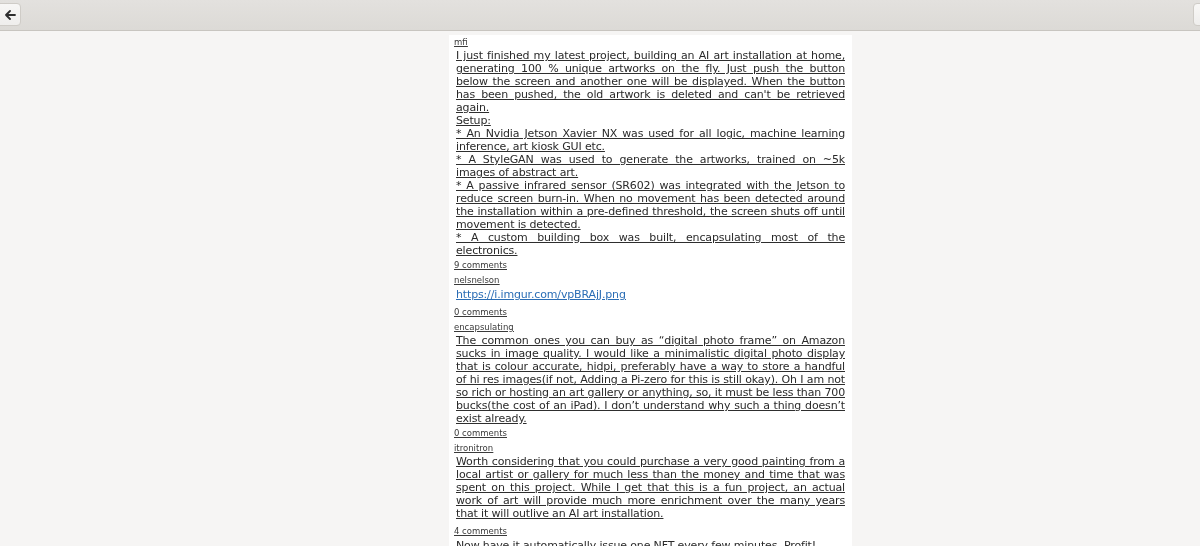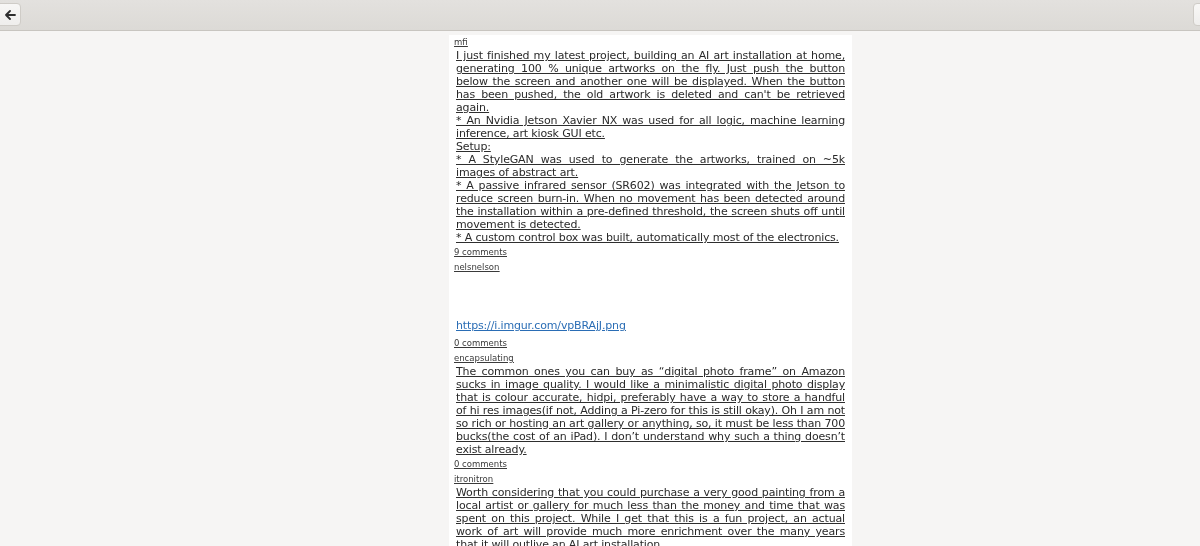--- a/index.html
+++ b/index.html
@@ -72,32 +72,32 @@
   </div>
   <div class="right-btn"></div>
 </div>
 
 <div class="content">
 
   <div class="post">
     <a class="username">mfi</a>
     <div class="body">
       <p>I just finished my latest project, building an AI art installation at home, generating 100 % unique artworks on the fly. Just push the button below the screen and another one will be displayed. When the button has been pushed, the old artwork is deleted and can't be retrieved again.</p>
+      <p>Setup:</p>
       <p>* An Nvidia Jetson Xavier NX was used for all logic, machine learning inference, art kiosk GUI etc.</p>
-      <p>Setup:</p>
       <p>* A StyleGAN was used to generate the artworks, trained on ~5k images of abstract art.</p>
       <p>* A passive infrared sensor (SR602) was integrated with the Jetson to reduce screen burn-in. When no movement has been detected around the installation within a pre-defined threshold, the screen shuts off until movement is detected.</p>
-      <p>* A custom control box was built, automatically most of the electronics.</p>
+      <p>* A custom building box was built, encapsulating most of the electronics.</p>
     </div>
     <a class="comments">9 comments</a>
   </div>
 
   <div class="post">
     <a class="username">nelsnelson</a>
-    <div class="body link-body" style="padding-top:1px;margin-top:44px;">
+    <div class="body link-body" style="padding-top:1px;">
       <a>https://i.imgur.com/vpBRAjJ.png</a>
     </div>
     <a class="comments" style="padding-top:5px;height:19px;">0 comments</a>
   </div>
 
   <div class="post">
     <a class="username">encapsulating</a>
     <div class="body">
       <p>The common ones you can buy as “digital photo frame” on Amazon sucks in image quality. I would like a minimalistic digital photo display that is colour accurate, hidpi, preferably have a way to store a handful of hi res images(if not, Adding a Pi-zero for this is still okay). Oh I am not so rich or hosting an art gallery or anything, so, it must be less than 700 bucks(the cost of an iPad). I don’t understand why such a thing doesn’t exist already.</p>
     </div>

